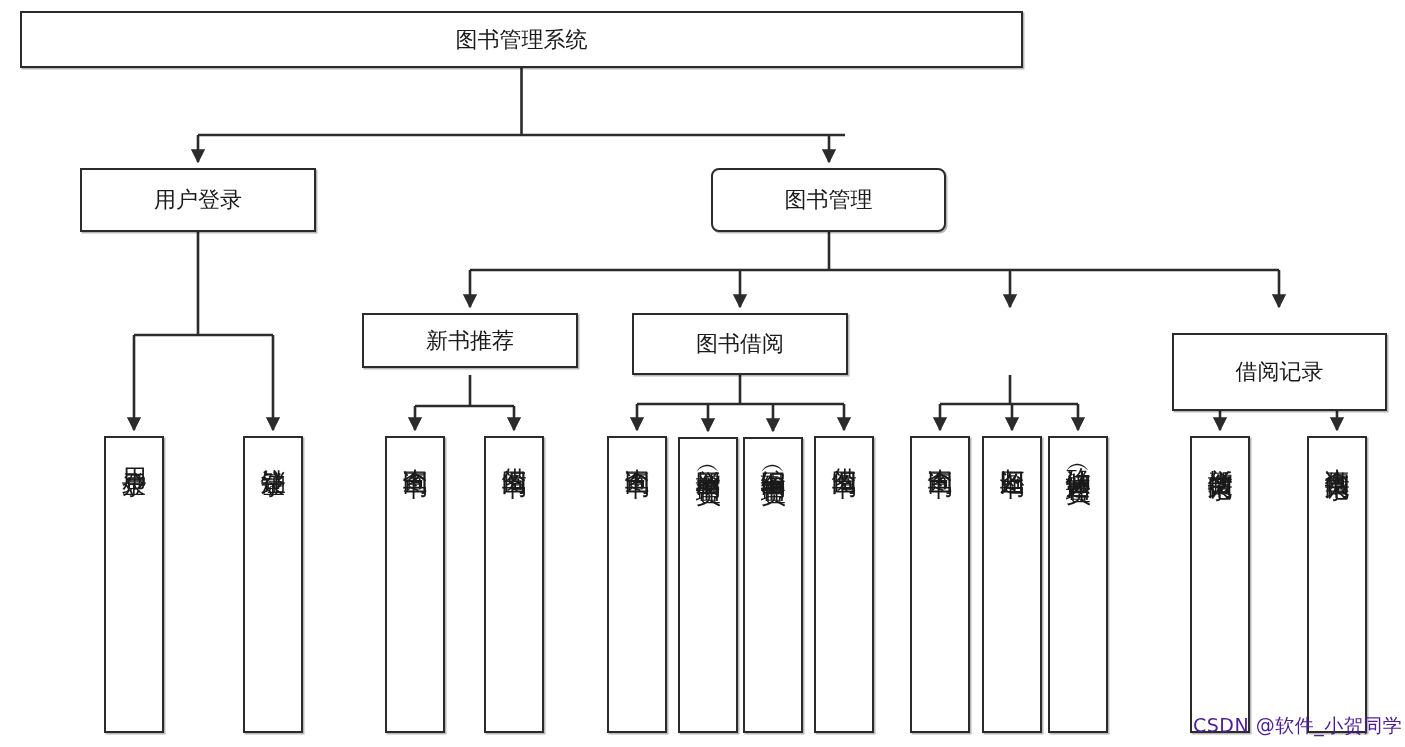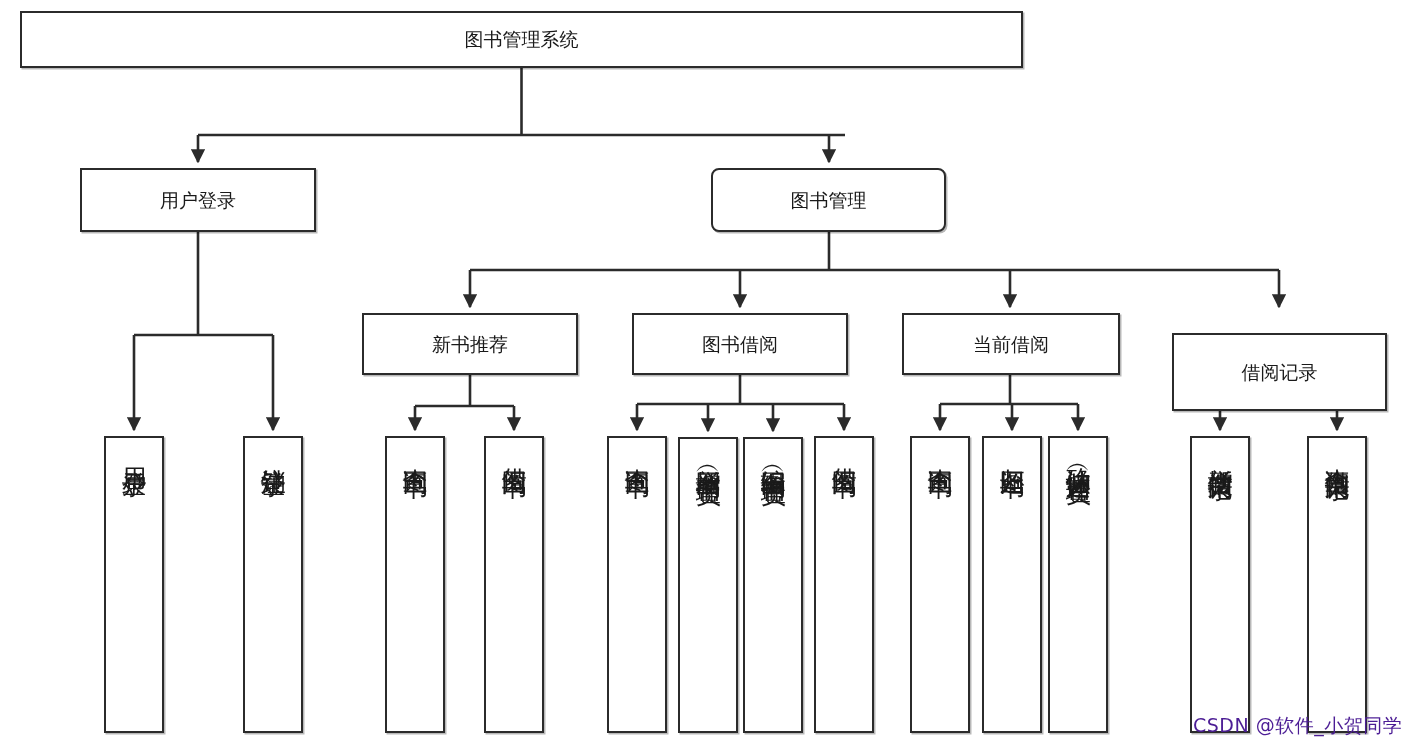--- a/index.html
+++ b/index.html
@@ -32,21 +32,21 @@
     justify-content: center;
     box-shadow: 1.5px 1.5px 0 rgba(0,0,0,0.28);
   }
   .node .lbl {
     color: #1a1a1a;
     line-height: 1.18;
     white-space: nowrap;
     text-align: center;
   }
   .node.horiz .lbl {
-    font-size: 19px;
+    font-size: 22px;
   }
   .node.vert {
     align-items: flex-start;
     justify-content: center;
     padding-top: 10px;
   }
   .node.vert .lbl {
     writing-mode: vertical-rl;
     text-orientation: upright;
     font-size: 25px;
@@ -122,28 +122,25 @@
     <span class="lbl">图书管理系统</span>
   </div>
 
   <div class="node horiz" style="left:80px;top:168px;width:236px;height:64px;">
     <span class="lbl">用户登录</span>
   </div>
   <div class="node horiz" style="left:711px;top:168px;width:235px;height:64px;border-radius:8px;">
     <span class="lbl">图书管理</span>
   </div>
 
-  <div class="node horiz" style="left:362px;top:313px;width:216px;height:62px;">
+  <div class="node horiz" style="left:362px;top:313px;width:216px;height:55px;">
     <span class="lbl">新书推荐</span>
   </div>
   <div class="node horiz" style="left:632px;top:313px;width:216px;height:62px;">
     <span class="lbl">图书借阅</span>
-  </div>
-  <div class="node horiz" style="left:902px;top:313px;width:218px;height:62px;">
-    <span class="lbl">当前借阅</span>
   </div>
   <div class="node horiz" style="left:1172px;top:313px;width:215px;height:78px;margin-top:20px;">
     <span class="lbl">借阅记录</span>
   </div>
 
   <div class="node vert" style="left:104px;top:436px;width:60px;height:297px;">
     <span class="lbl">用户登录</span>
   </div>
   <div class="node vert" style="left:243px;top:436px;width:60px;height:297px;">
     <span class="lbl">注销登录</span>

